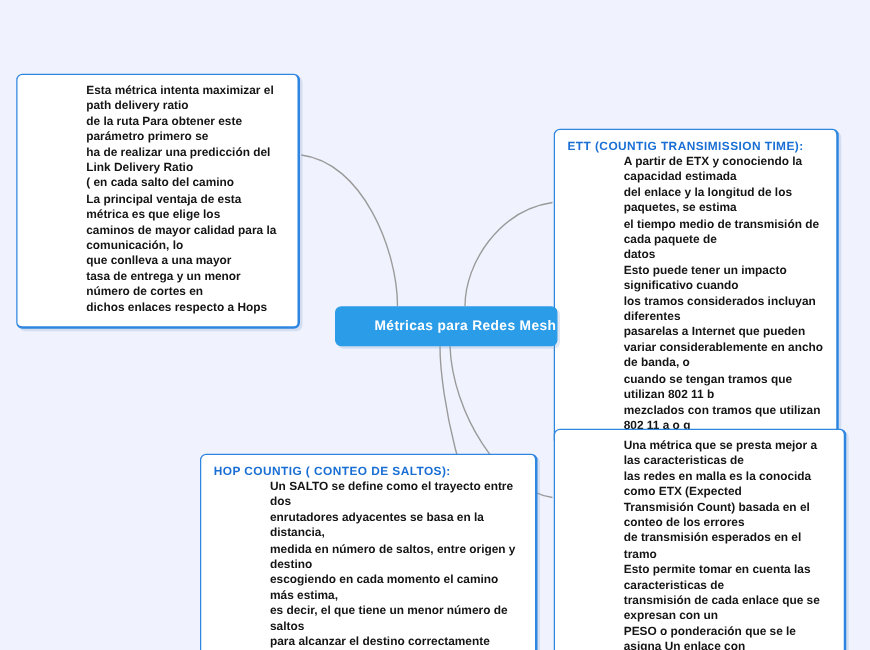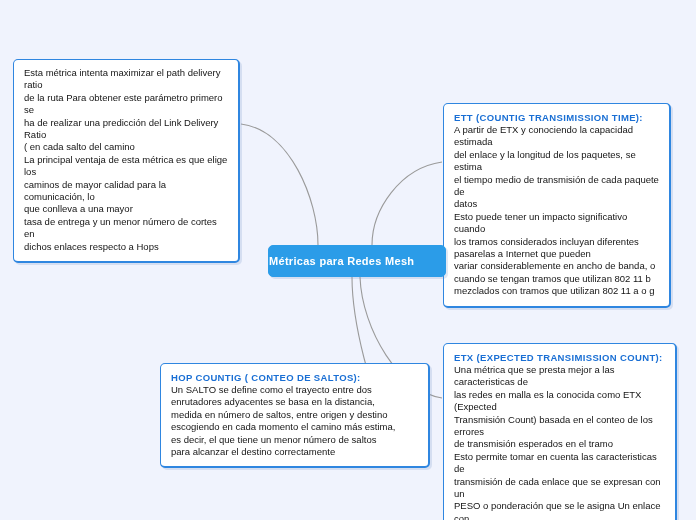--- a/index.html
+++ b/index.html
@@ -48,21 +48,22 @@
     letter-spacing: 0.35px;
     line-height: 13px;
     margin-bottom: 0px;
   }
   .node-body {
     display: block;
     font-size: 9.5px;
     color: #141414;
     line-height: 12.4px;
     white-space: pre-line;
-    font-weight: normal;
+    font-weight: bold;
+    margin-left: 45px;
   }
   #node-pdr {
     left: 13px;
     top: 59px;
     width: 227px;
   }
   #node-ett {
     left: 443px;
     top: 103px;
     width: 228px;
@@ -83,21 +84,21 @@
     left: 268px;
     top: 245px;
     width: 178px;
     height: 32px;
     box-sizing: border-box;
     background: #2b9ce8;
     border: 1px solid #2b9ce8;
     border-radius: 5px;
     display: flex;
     align-items: center;
-    justify-content: flex-start;
+    justify-content: flex-end;
     box-shadow: 2px 2px 0 0 rgba(120,150,200,0.22);
   }
   #node-center .center-label {
     color: #ffffff;
     font-size: 11px;
     font-weight: bold;
     letter-spacing: 0.3px;
     line-height: 13px;
     white-space: nowrap;
   }
@@ -134,21 +135,20 @@
 datos
 Esto puede tener un impacto significativo cuando
 los tramos considerados incluyan diferentes
 pasarelas a Internet que pueden
 variar considerablemente en ancho de banda, o
 cuando se tengan tramos que utilizan 802 11 b
 mezclados con tramos que utilizan 802 11 a o g</span>
   </div>
 
   <div class="node" id="node-etx">
-    <span class="node-title">ETX (EXPECTED TRANSIMISSION COUNT):</span>
     <span class="node-body">Una métrica que se presta mejor a las caracteristicas de
 las redes en malla es la conocida como ETX (Expected
 Transmisión Count) basada en el conteo de los errores
 de transmisión esperados en el tramo
 Esto permite tomar en cuenta las caracteristicas de
 transmisión de cada enlace que se expresan con un
 PESO o ponderación que se le asigna Un enlace con
 mayores pérdidas tendrá una ponderación mayor, que se
 utilizará para evaluar la métrica de la trayectoria total</span>
   </div>

